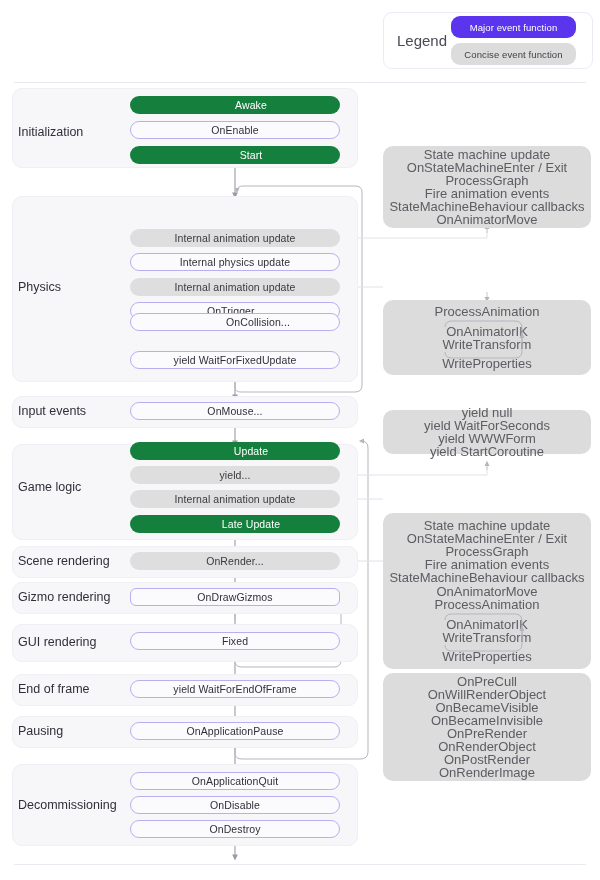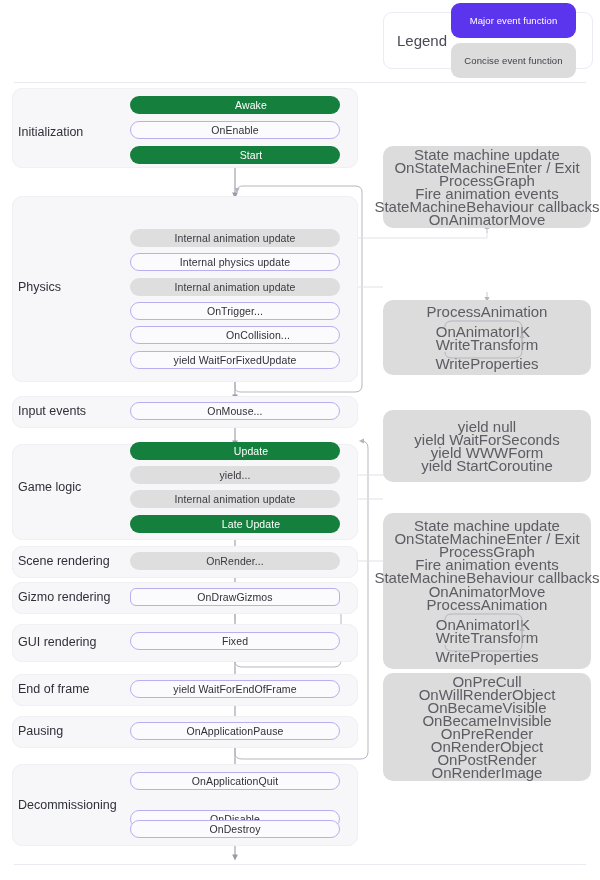--- a/index.html
+++ b/index.html
@@ -16,21 +16,21 @@
 
   
   .legend-box{
     position:absolute;left:383px;top:12px;width:208px;height:55px;
     background:#ffffff;border:1px solid #eceaf3;border-radius:9px;
     display:flex;align-items:center;
   }
   .legend-label{font-size:15px;color:#4a4a55;margin-left:13px;width:54px;}
   .legend-pills{display:flex;flex-direction:column;gap:5px;}
   .legend-pill{
-    width:125px;height:35px;border-radius:9px;
+    width:125px;height:22px;border-radius:9px;
     font-size:9.5px;display:flex;align-items:center;justify-content:center;
     letter-spacing:.1px;
   }
   .pill-major{background:#5b35ee;color:#ffffff;}
   .pill-concise{background:#dcdcdc;color:#3e3e46;}
 
   
   .group{
     position:absolute;left:12px;width:344px;
     background:#f7f7fa;border:1px solid #efeff4;border-radius:10px;
@@ -47,22 +47,22 @@
     box-sizing:border-box;letter-spacing:.1px;
   }
   .n-major{background:#15803d;color:#ffffff;padding-left:32px;}
   .n-concise{background:#dedede;color:#39393f;}
   .n-plain{background:#fbfbfd;border:1px solid #b9aef0;color:#2f2f38;}
 
   
   .panel{
     position:absolute;left:383px;width:208px;
     background:#dcdcdc;border-radius:10px;
-    color:#5c5c63;font-size:15px;line-height:13.1px;
-    text-align:left;box-sizing:border-box;
+    color:#5c5c63;font-size:13px;line-height:13.1px;
+    text-align:center;box-sizing:border-box;
     display:flex;flex-direction:column;align-items:center;justify-content:center;
   }
   .panel .ln{display:block;white-space:nowrap;}
   .panel .sub{margin:7px 0 6px 0;position:relative;}
 
   
   svg.wires{position:absolute;left:0;top:0;width:600px;height:880px;overflow:visible;}
   .wire{fill:none;stroke:#9a9aa6;stroke-width:1.1;}
   .wire-lite{fill:none;stroke:#c9c9d2;stroke-width:1;}
   .wire-vlite{fill:none;stroke:#e2e2e8;stroke-width:1;}
@@ -137,21 +137,21 @@
   <div class="node n-major" style="top:96px;">Awake</div>
   <div class="node n-plain" style="top:121px;">OnEnable</div>
   <div class="node n-major" style="top:146px;">Start</div>
 
   <div class="group" style="top:196px;height:184px;"></div>
   <div class="group-label" style="top:280px;">Physics</div>
   <div class="node n-concise" style="top:229px;">Internal animation update</div>
   <div class="node n-plain" style="top:253px;">Internal physics update</div>
   <div class="node n-concise" style="top:278px;">Internal animation update</div>
   <div class="node n-plain" style="top:302px;">OnTrigger...</div>
-  <div class="node n-plain" style="top:326px;padding-left:46px;">OnCollision...</div>
+  <div class="node n-plain" style="top:313px;padding-left:46px;">OnCollision...</div>
   <div class="node n-plain" style="top:351px;">yield WaitForFixedUpdate</div>
 
   <div class="group" style="top:396px;height:30px;"></div>
   <div class="group-label" style="top:404px;">Input events</div>
   <div class="node n-plain" style="top:402px;">OnMouse...</div>
 
   <div class="group" style="top:444px;height:94px;"></div>
   <div class="group-label" style="top:480px;">Game logic</div>
   <div class="node n-major" style="top:442px;">Update</div>
   <div class="node n-concise" style="top:466px;">yield...</div>
@@ -174,21 +174,21 @@
   <div class="group-label" style="top:682px;">End of frame</div>
   <div class="node n-plain" style="top:680px;">yield WaitForEndOfFrame</div>
 
   <div class="group" style="top:716px;height:30px;"></div>
   <div class="group-label" style="top:724px;">Pausing</div>
   <div class="node n-plain" style="top:722px;">OnApplicationPause</div>
 
   <div class="group" style="top:764px;height:80px;"></div>
   <div class="group-label" style="top:798px;">Decommissioning</div>
   <div class="node n-plain" style="top:772px;">OnApplicationQuit</div>
-  <div class="node n-plain" style="top:796px;margin-top:14px;">OnDisable</div>
+  <div class="node n-plain" style="top:796px;">OnDisable</div>
   <div class="node n-plain" style="top:820px;">OnDestroy</div>
 
   <div class="panel" style="top:146px;height:82px;padding:7px 6px;">
     <span class="ln">State machine update</span>
     <span class="ln">OnStateMachineEnter / Exit</span>
     <span class="ln">ProcessGraph</span>
     <span class="ln">Fire animation events</span>
     <span class="ln">StateMachineBehaviour callbacks</span>
     <span class="ln">OnAnimatorMove</span>
   </div>
@@ -199,21 +199,21 @@
       <span class="ln">OnAnimatorIK</span>
       <span class="ln">WriteTransform</span>
       <svg width="120" height="40" style="position:absolute;left:50%;top:-4px;transform:translateX(-50%);overflow:visible;">
         <path class="wire-loop" d="M18,6 Q18,0 25,0 L88,0 Q95,0 95,7 L95,30 Q95,37 88,37 L25,37 Q18,37 18,31"></path>
         <path class="wire-loop" d="M95,22 L95,14" marker-end="url(#ahl)"></path>
       </svg>
     </div>
     <span class="ln">WriteProperties</span>
   </div>
 
-  <div class="panel" style="top:410px;height:72px;padding:6px;">
+  <div class="panel" style="top:410px;height:44px;padding:6px;">
     <span class="ln">yield null</span>
     <span class="ln">yield WaitForSeconds</span>
     <span class="ln">yield WWWForm</span>
     <span class="ln">yield StartCoroutine</span>
   </div>
 
   <div class="panel" style="top:513px;height:156px;padding:8px 6px;">
     <span class="ln">State machine update</span>
     <span class="ln">OnStateMachineEnter / Exit</span>
     <span class="ln">ProcessGraph</span>

